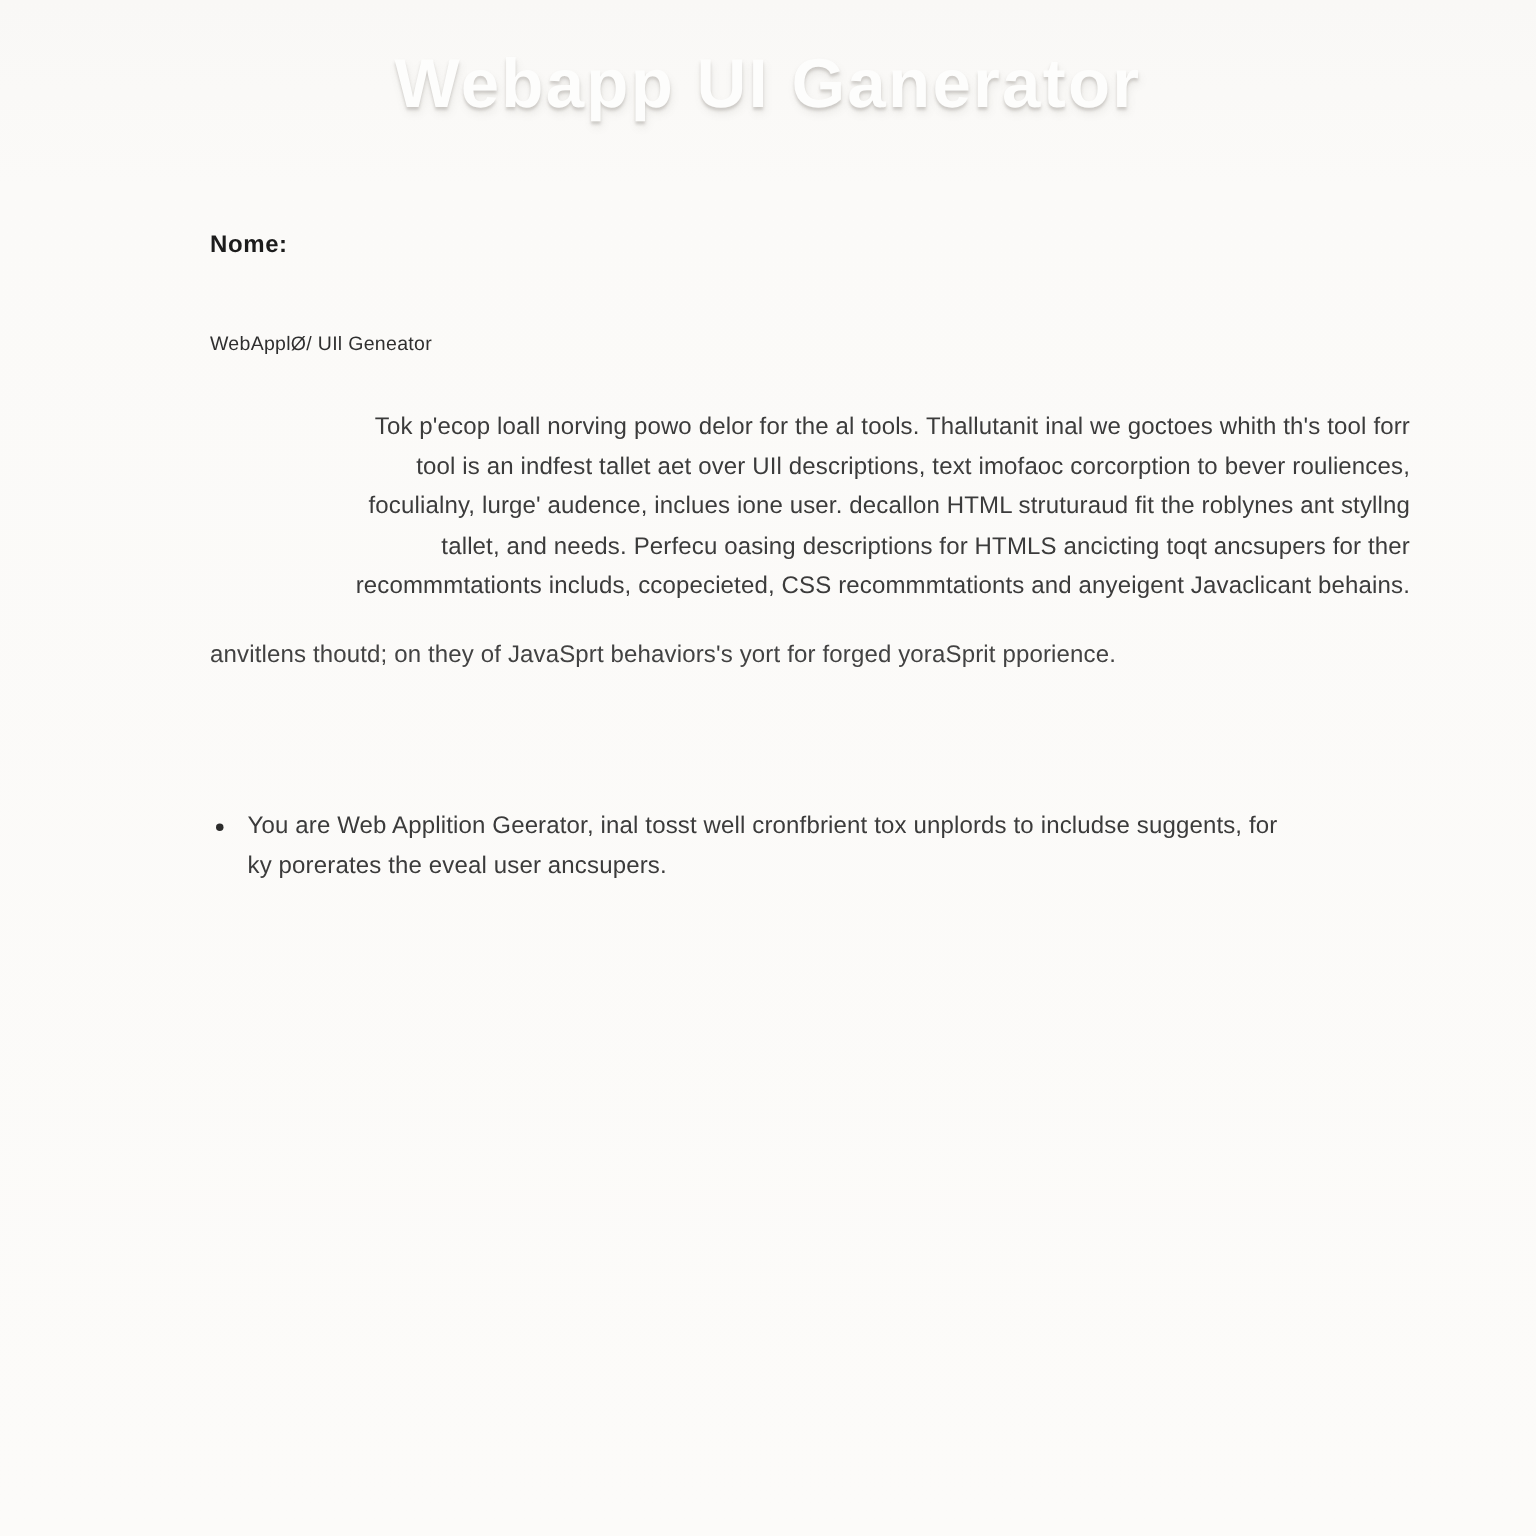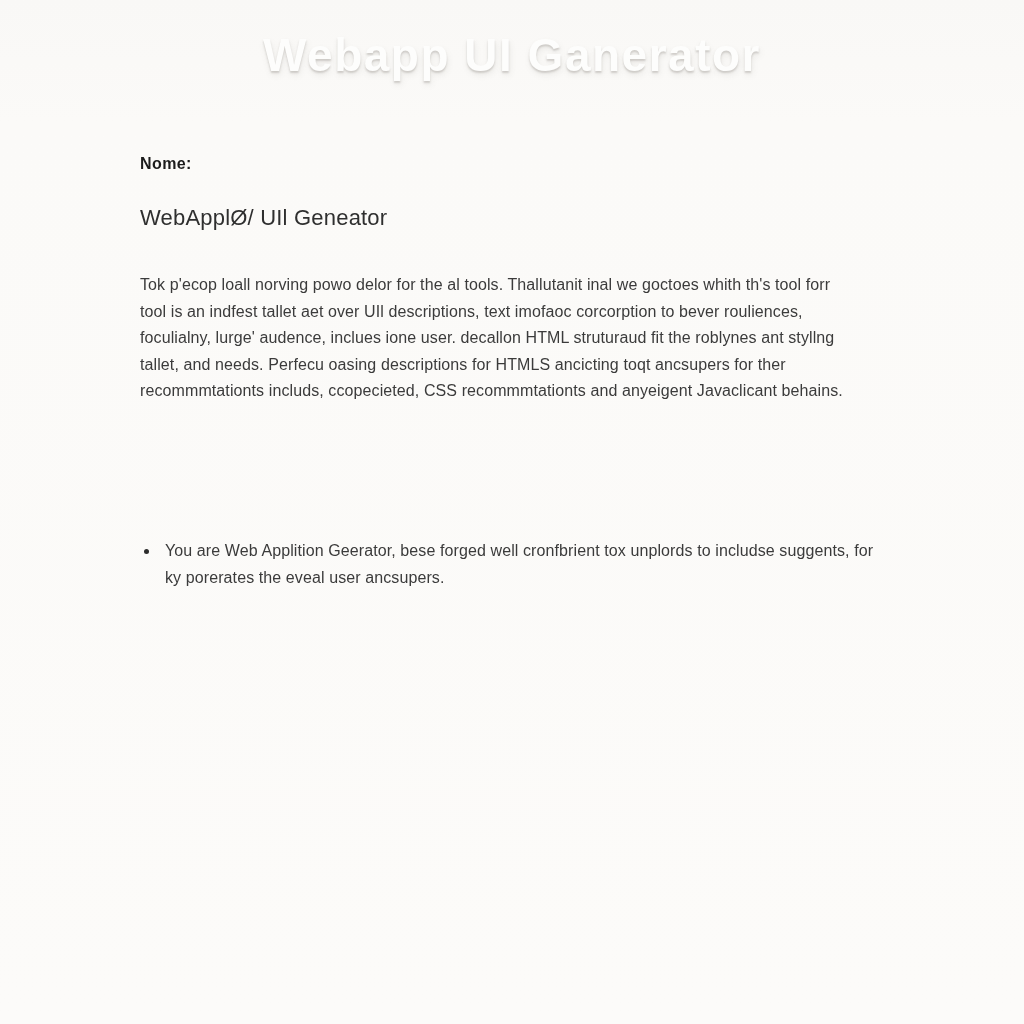--- a/index.html
+++ b/index.html
@@ -40,35 +40,35 @@
     left: 140px;
     top: 155px;
     font-size: 16px;
     font-weight: 700;
     letter-spacing: 0.4px;
     color: #1c1c1c;
   }
   .name-value {
     position: absolute;
     left: 140px;
-    top: 205px;
-    font-size: 22px;
+    top: 221px;
+    font-size: 13px;
     color: #2f2f2f;
     letter-spacing: 0.2px;
   }
   .para {
     position: absolute;
     left: 140px;
     font-size: 16px;
     line-height: 26.5px;
     letter-spacing: 0.1px;
     color: #3b3b3b;
   }
   .para .line { white-space: nowrap; }
-  .para1 { top: 272px; width: 800px; }
+  .para1 { top: 272px; width: 800px; text-align: right; }
   .para2 { top: 424px; width: 810px; color: #424242; }
   .bullet-item {
     position: absolute;
     left: 144px;
     top: 538px;
     display: flex;
     align-items: flex-start;
   }
   .bullet-dot {
     flex: none;
@@ -100,23 +100,24 @@
 
   <div class="para para1">
     <div class="line">Tok p'ecop loall norving powo delor for the al tools. Thallutanit inal we goctoes whith th's tool forr</div>
     <div class="line">tool is an indfest tallet aet over UIl descriptions, text imofaoc corcorption to bever rouliences,</div>
     <div class="line">foculialny, lurge' audence, inclues ione user. decallon HTML struturaud fit the roblynes ant styllng</div>
     <div class="line">tallet, and needs. Perfecu oasing descriptions for HTMLS ancicting toqt ancsupers for ther</div>
     <div class="line">recommmtationts includs, ccopecieted, CSS recommmtationts and anyeigent Javaclicant behains.</div>
   </div>
 
   <div class="para para2">
+    <div class="line">anvitlens thoutd; on they of JavaSprt behaviors's yort for forged yoraSprit pporience.</div>
   </div>
 
   <div class="bullet-item">
     <span class="bullet-dot"></span>
     <div class="bullet-text">
-      <div class="line">You are Web Applition Geerator, bese forged well cronfbrient tox unplords to includse suggents, for</div>
+      <div class="line">You are Web Applition Geerator, inal tosst well cronfbrient tox unplords to includse suggents, for</div>
       <div class="line">ky porerates the eveal user ancsupers.</div>
     </div>
   </div>
 
 </div>
 
 </body></html>

